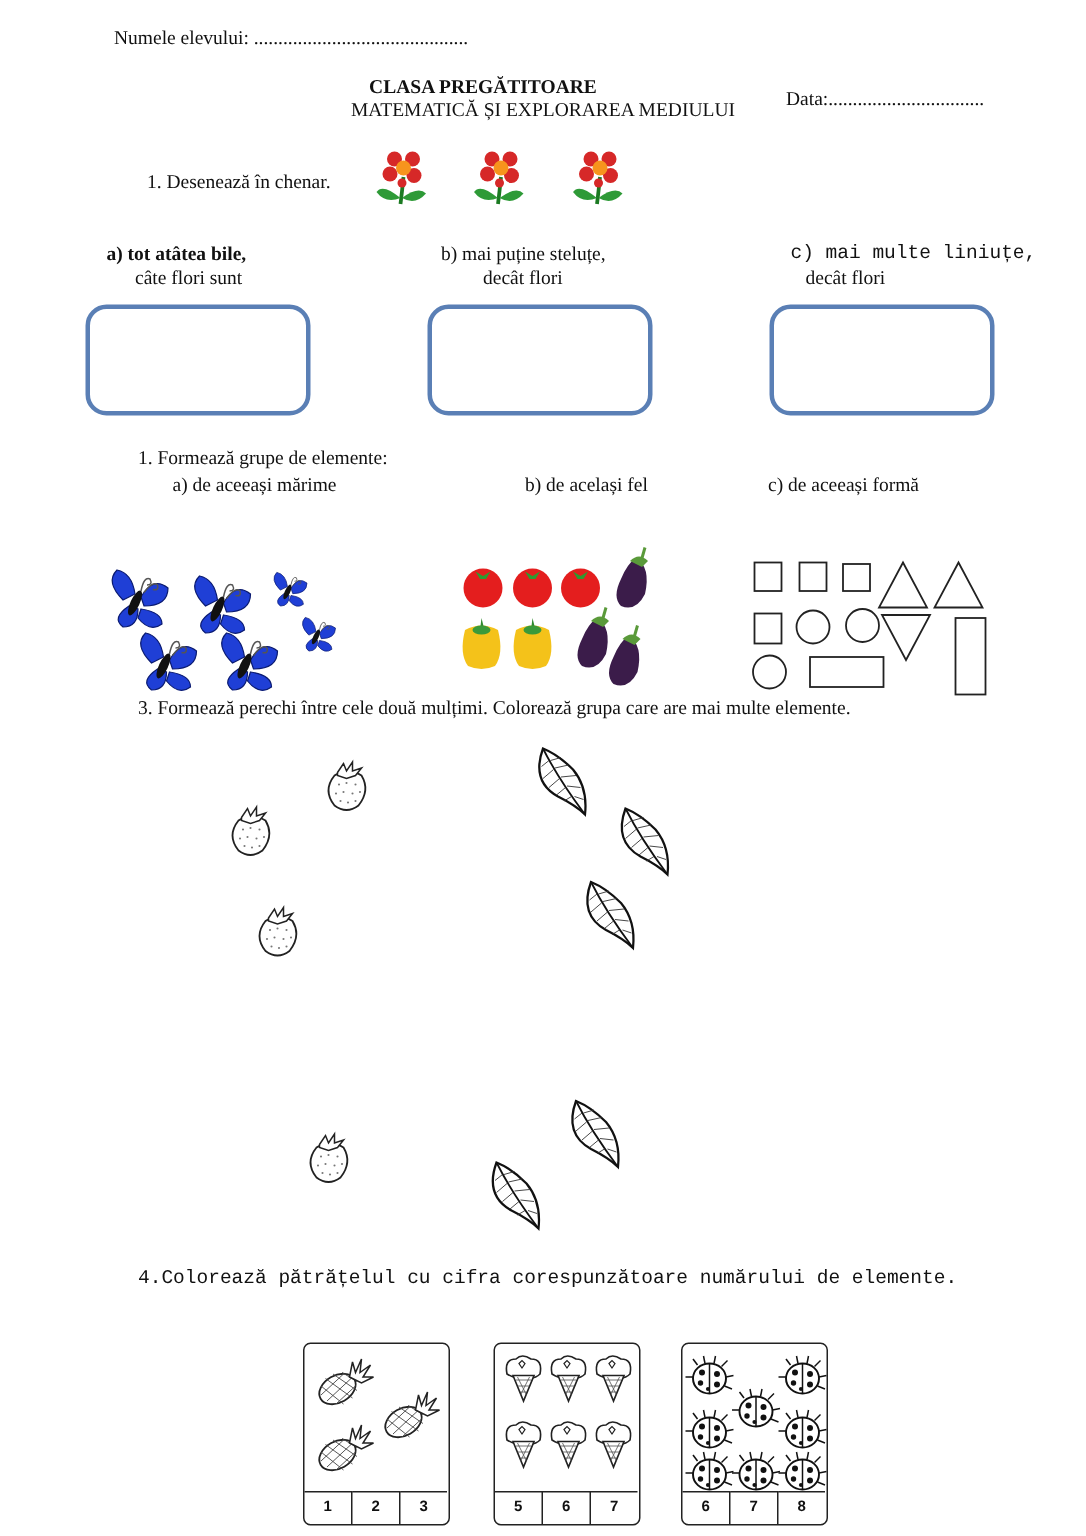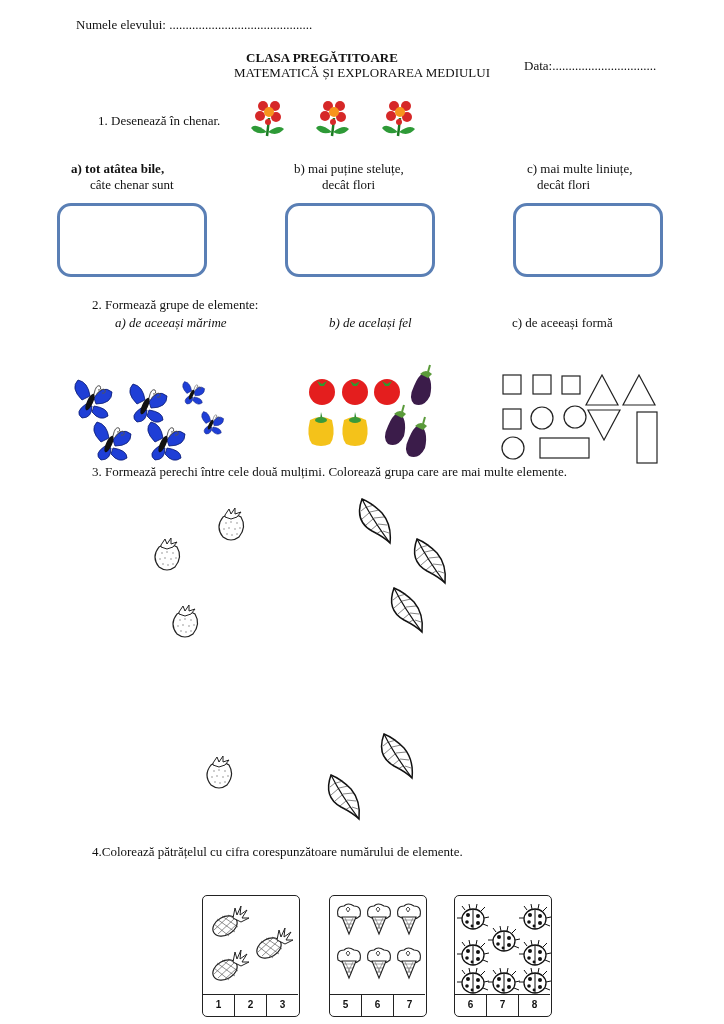--- a/index.html
+++ b/index.html
@@ -129,33 +129,33 @@
     <use href="#flower"></use>
   </svg>
 <svg style="left:316px;top:98px;" width="36" height="42">
     <use href="#flower"></use>
   </svg>
 <svg style="left:382px;top:98px;" width="36" height="42">
     <use href="#flower"></use>
   </svg>
 
 <div class="abs txt" style="left:71px;top:161px;font-weight:bold;">a) tot atâtea bile,</div>
-<div class="abs txt" style="left:90px;top:177px;">câte chenar sunt</div>
+<div class="abs txt" style="left:90px;top:177px;">câte flori sunt</div>
 <div class="abs txt" style="left:294px;top:161px;">b) mai puține steluțe,</div>
 <div class="abs txt" style="left:322px;top:177px;">decât flori</div>
-<div class="abs txt" style="left:527px;top:161px;">c) mai multe liniuțe,</div>
+<div class="abs txt" style="left:527px;top:161px;font-family:Liberation Mono, monospace;">c) mai multe liniuțe,</div>
 <div class="abs txt" style="left:537px;top:177px;">decât flori</div>
 
 <div class="chenar" style="left:57px;top:203px;width:150px;height:74px;"></div>
 <div class="chenar" style="left:285px;top:203px;width:150px;height:74px;"></div>
 <div class="chenar" style="left:513px;top:203px;width:150px;height:74px;"></div>
 
-<div class="abs txt" style="left:92px;top:297px;">2.   Formează grupe de elemente:</div>
-<div class="abs txt" style="left:115px;top:315px;font-style:italic;">a)  de aceeași mărime</div>
-<div class="abs txt" style="left:329px;top:315px;font-style:italic;">b) de același fel</div>
+<div class="abs txt" style="left:92px;top:297px;">1.   Formează grupe de elemente:</div>
+<div class="abs txt" style="left:115px;top:315px;">a)  de aceeași mărime</div>
+<div class="abs txt" style="left:350px;top:315px;">b) de același fel</div>
 <div class="abs txt" style="left:512px;top:315px;font-family:Liberation Serif, serif;">c) de aceeași formă</div>
 
 <svg style="left:72px;top:378px;" width="44" height="46">
     <use href="#butterfly"></use>
   </svg>
 <svg style="left:127px;top:382px;" width="44" height="46">
     <use href="#butterfly"></use>
   </svg>
 <svg style="left:91px;top:420px;" width="44" height="46">
     <use href="#butterfly"></use>
@@ -249,21 +249,21 @@
 <svg style="left:390px;top:586px;" width="40" height="56">
     <use href="#leaf"></use>
   </svg>
 <svg style="left:380px;top:732px;" width="40" height="56">
     <use href="#leaf"></use>
   </svg>
 <svg style="left:327px;top:773px;" width="40" height="56">
     <use href="#leaf"></use>
   </svg>
 
-<div class="abs txt" style="left:92px;top:844px;">4.Colorează pătrățelul cu cifra corespunzătoare numărului de elemente.</div>
+<div class="abs txt" style="left:92px;top:844px;font-family:Liberation Mono, monospace;">4.Colorează pătrățelul cu cifra corespunzătoare numărului de elemente.</div>
 
 <div class="card" style="left:202px;top:895px;width:98px;height:122px;">
   <svg style="left:8px;top:10px;" width="40" height="34">
       <use href="#pineapple"></use>
     </svg>
   <svg style="left:52px;top:32px;" width="40" height="34">
       <use href="#pineapple"></use>
     </svg>
   <svg style="left:8px;top:54px;" width="40" height="34">
       <use href="#pineapple"></use>

